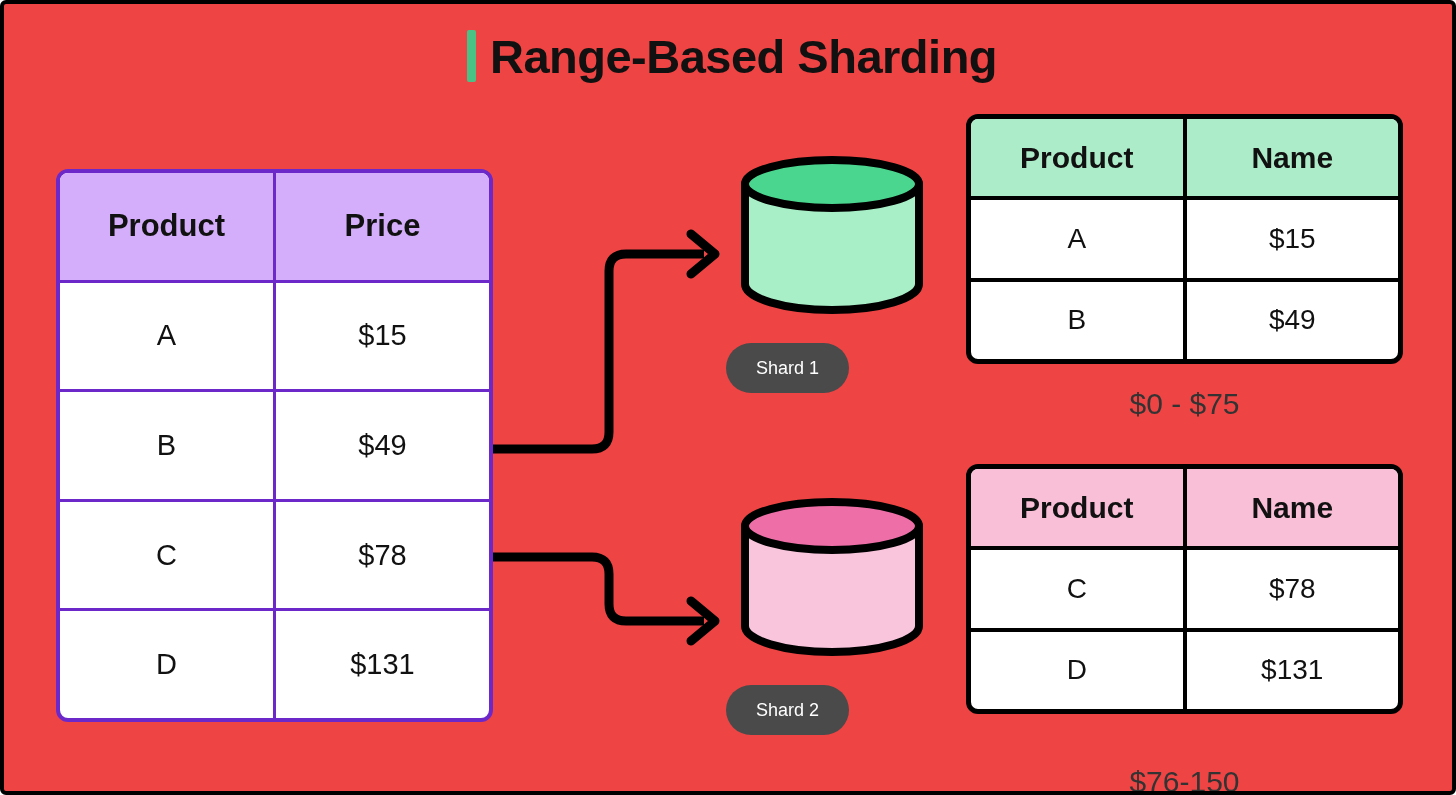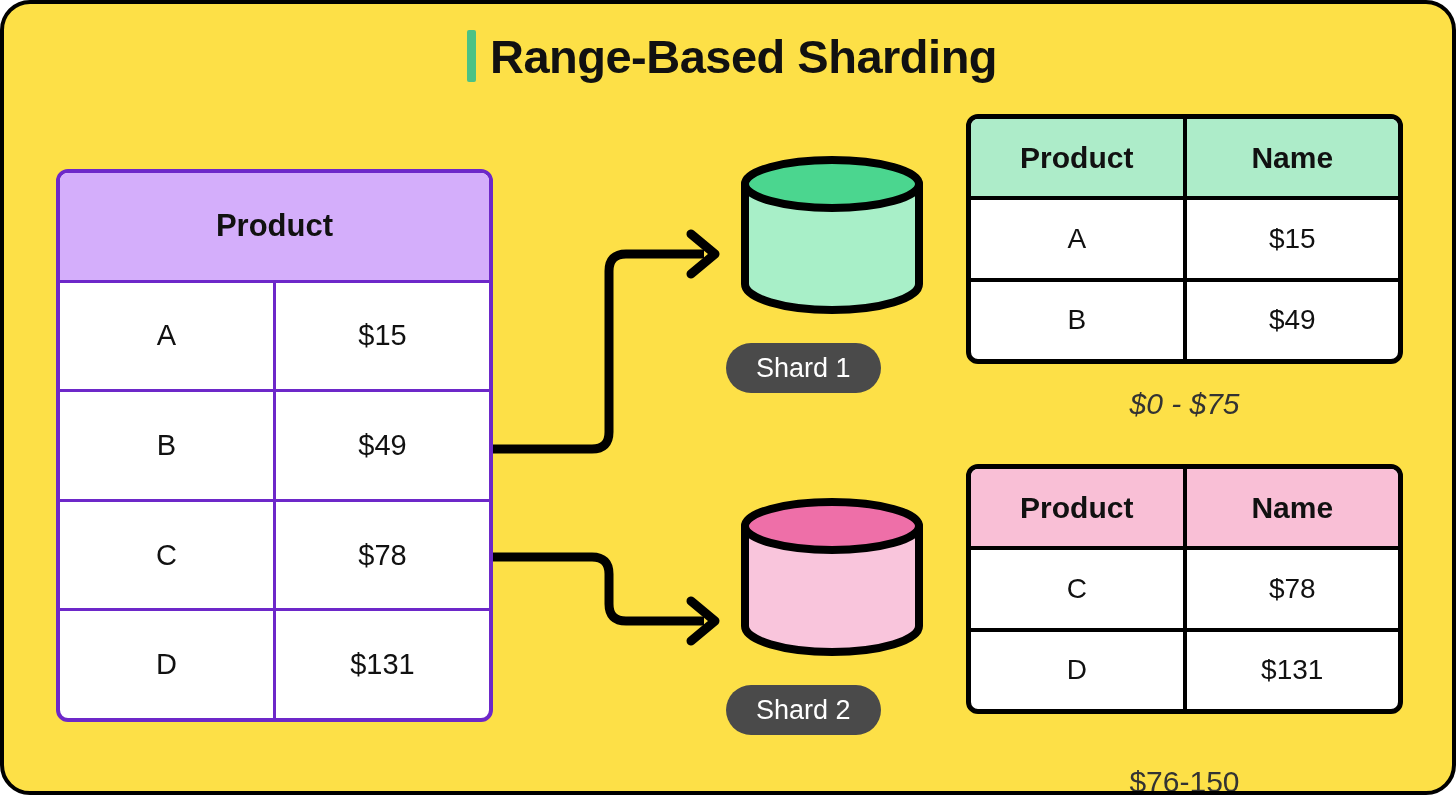--- a/index.html
+++ b/index.html
@@ -5,23 +5,23 @@
   * { margin:0; padding:0; box-sizing:border-box; }
   html, body {
     width:1456px; height:795px;
     background:#ffffff;
     font-family:"Liberation Sans", sans-serif;
     overflow:hidden;
   }
   #canvas {
     position:relative;
     width:1456px; height:795px;
-    background:#fde047;
+    background:#ef4444;
     border:4px solid #000000;
-    border-radius:30px;
+    border-radius:6px;
     overflow:hidden;
   }
 
   
   #title-wrap {
     position:absolute;
     left:0; top:26px; width:1456px;
     display:flex; align-items:center; justify-content:center;
     gap:14px;
   }
@@ -92,38 +92,38 @@
   #shard2-table { left:962px; top:460px; }
   #shard2-table .thead { background:#f9bfd6; }
 
   .range-label {
     position:absolute;
     width:437px;
     text-align:center;
     font-size:30px;
     color:#333333;
   }
-  #shard1-range { left:962px; top:383px;font-style:italic; }
+  #shard1-range { left:962px; top:383px; }
   #shard2-range { left:962px; top:761px; }
 
   
   .cylinder { position:absolute; width:186px; height:160px; }
   #cyl1 { left:735px; top:150px; }
   #cyl2 { left:735px; top:492px; }
 
   
   .shard-badge {
     position:absolute;
     height:50px;
     padding:0 30px;
     background:#4a4a4a;
     border-radius:25px;
     display:flex; align-items:center; justify-content:center;
     color:#ffffff;
-    font-size:27px;
+    font-size:18px;
     white-space:nowrap;
   }
   #shard1-badge { left:722px; top:339px; }
   #shard2-badge { left:722px; top:681px;text-align:right; }
 
   
   #arrows { position:absolute; left:0; top:0; width:1456px; height:795px; pointer-events:none; }
 </style>
 </head>
 <body>
@@ -131,20 +131,21 @@
 <div id="canvas">
 
   <div id="title-wrap">
     <div id="title-accent"></div>
     <div id="title-text">Range-Based Sharding</div>
   </div>
 
   <div id="source-table">
     <div class="trow thead">
       <div class="tcell">Product</div>
+      <div class="tcell">Price</div>
     </div>
     <div class="trow">
       <div class="tcell">A</div>
       <div class="tcell">$15</div>
     </div>
     <div class="trow">
       <div class="tcell">B</div>
       <div class="tcell">$49</div>
     </div>
     <div class="trow">

